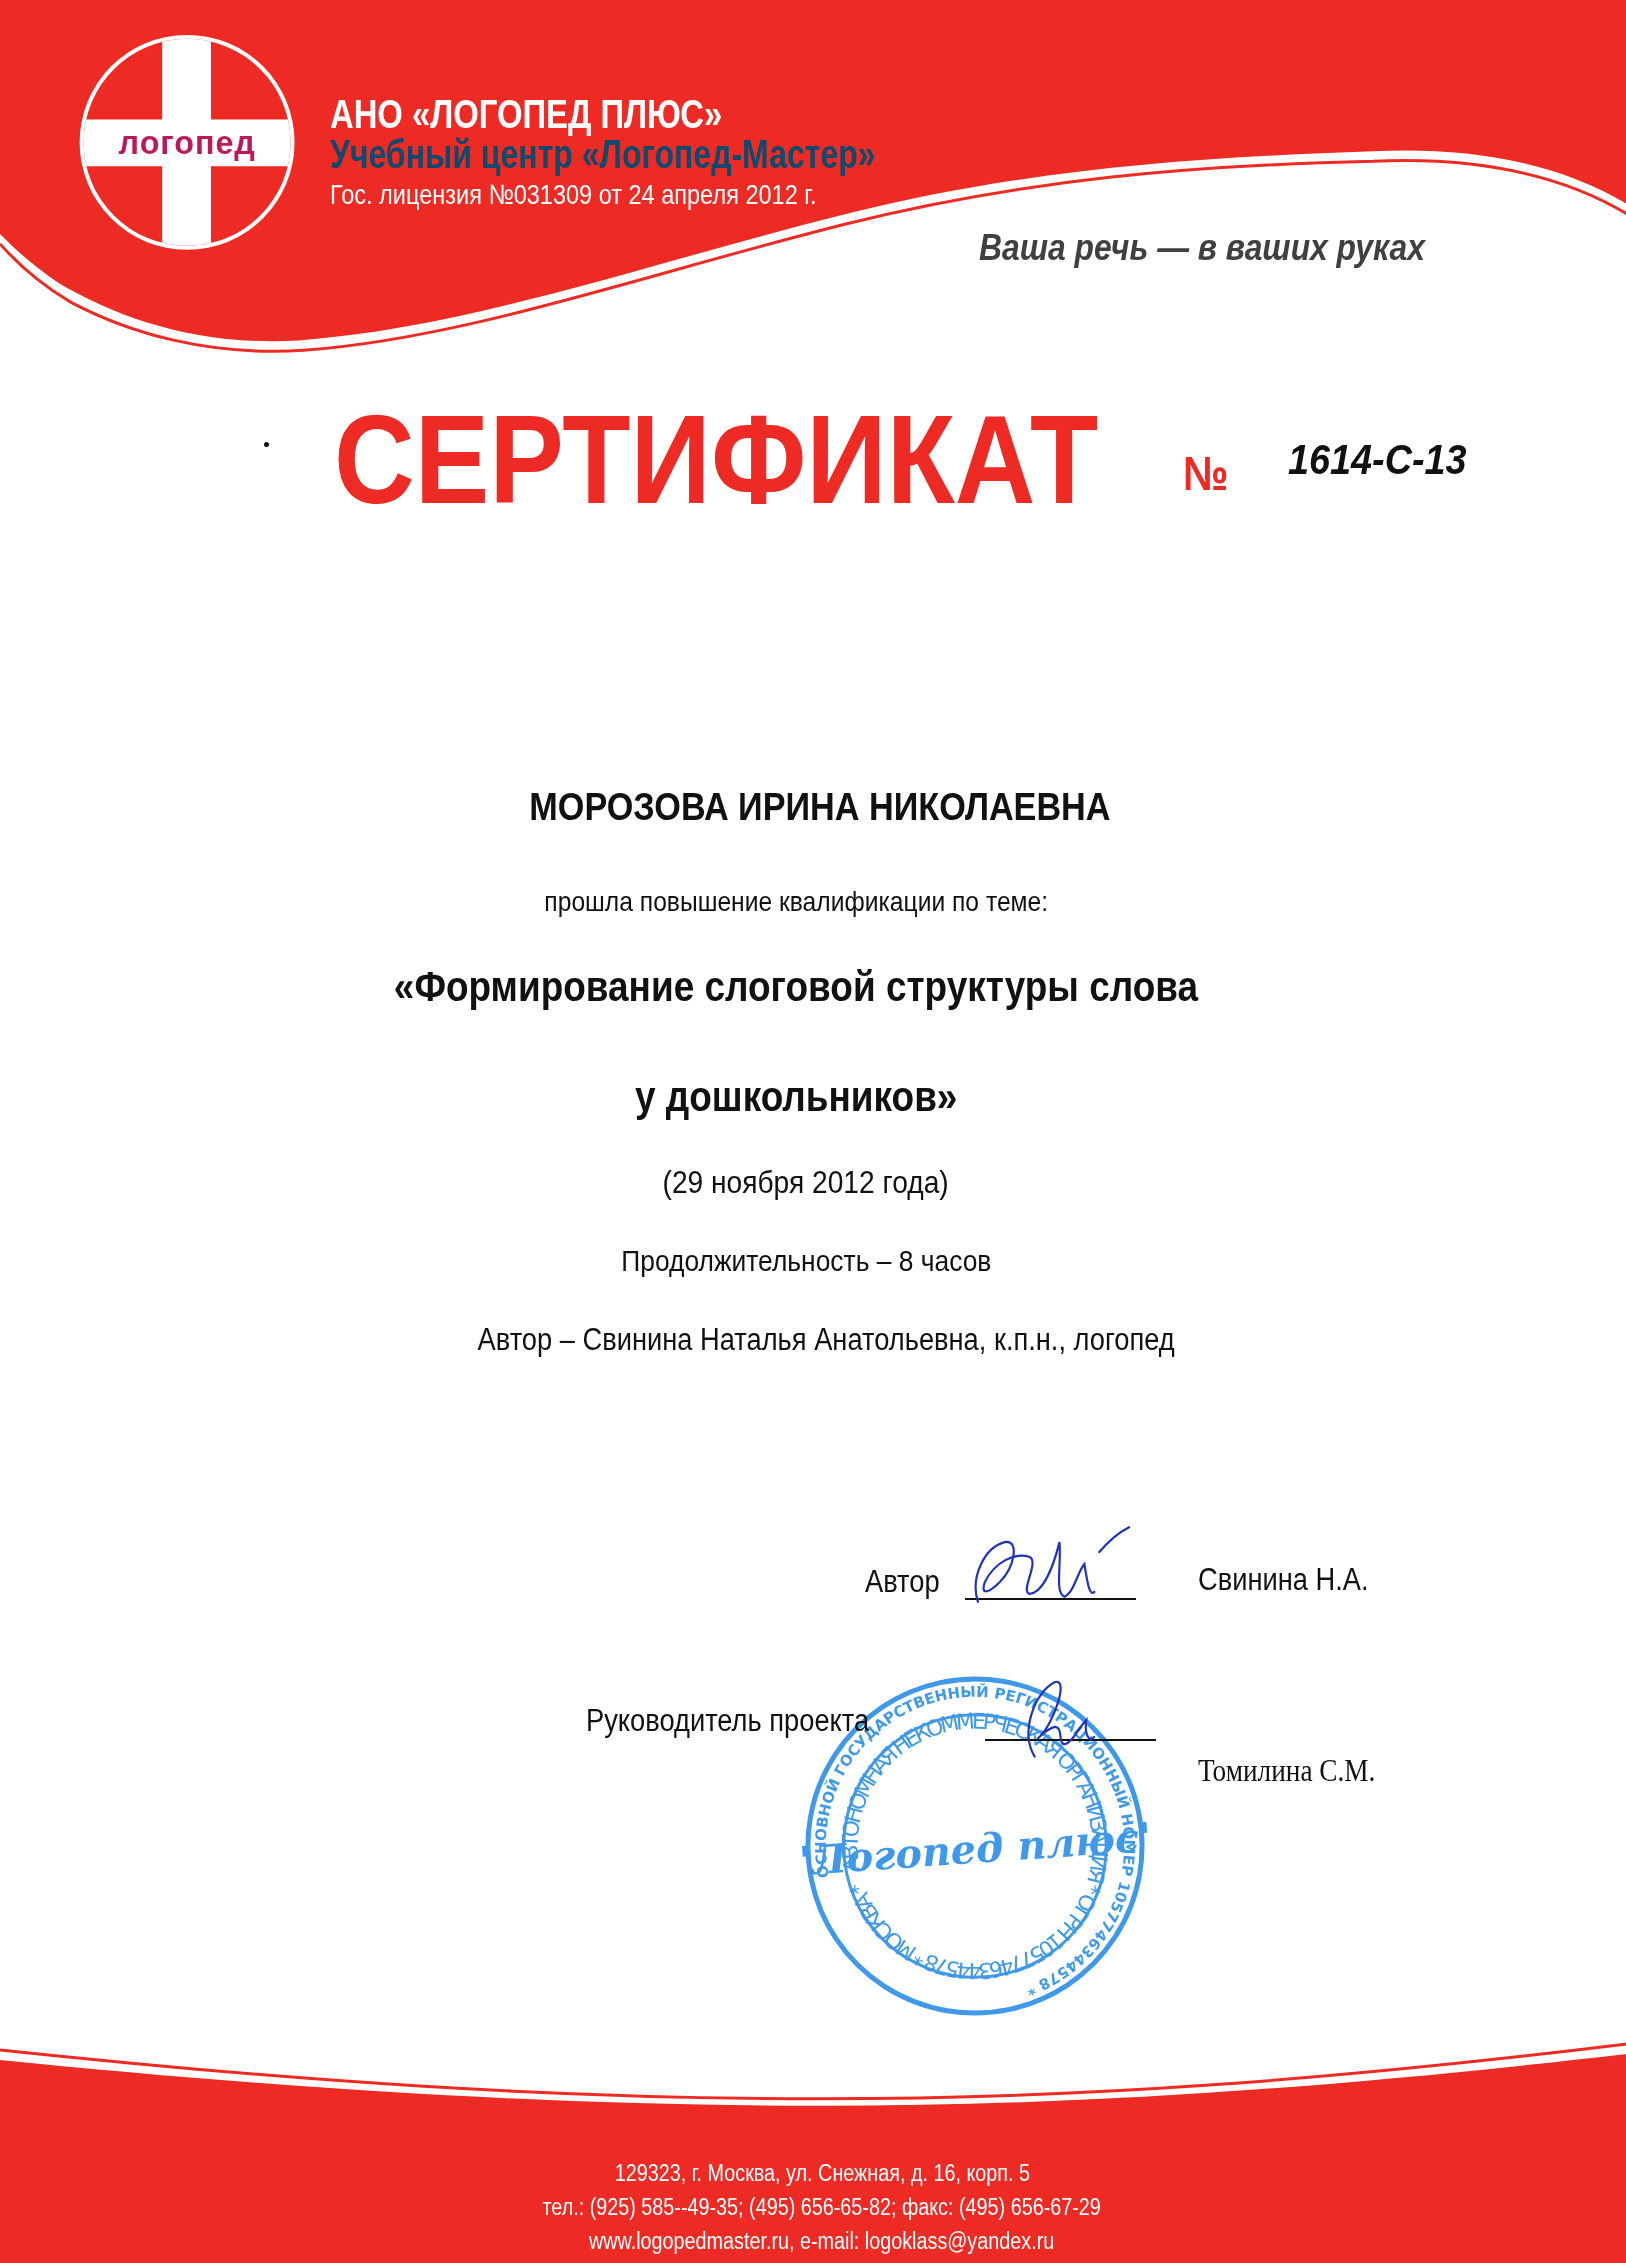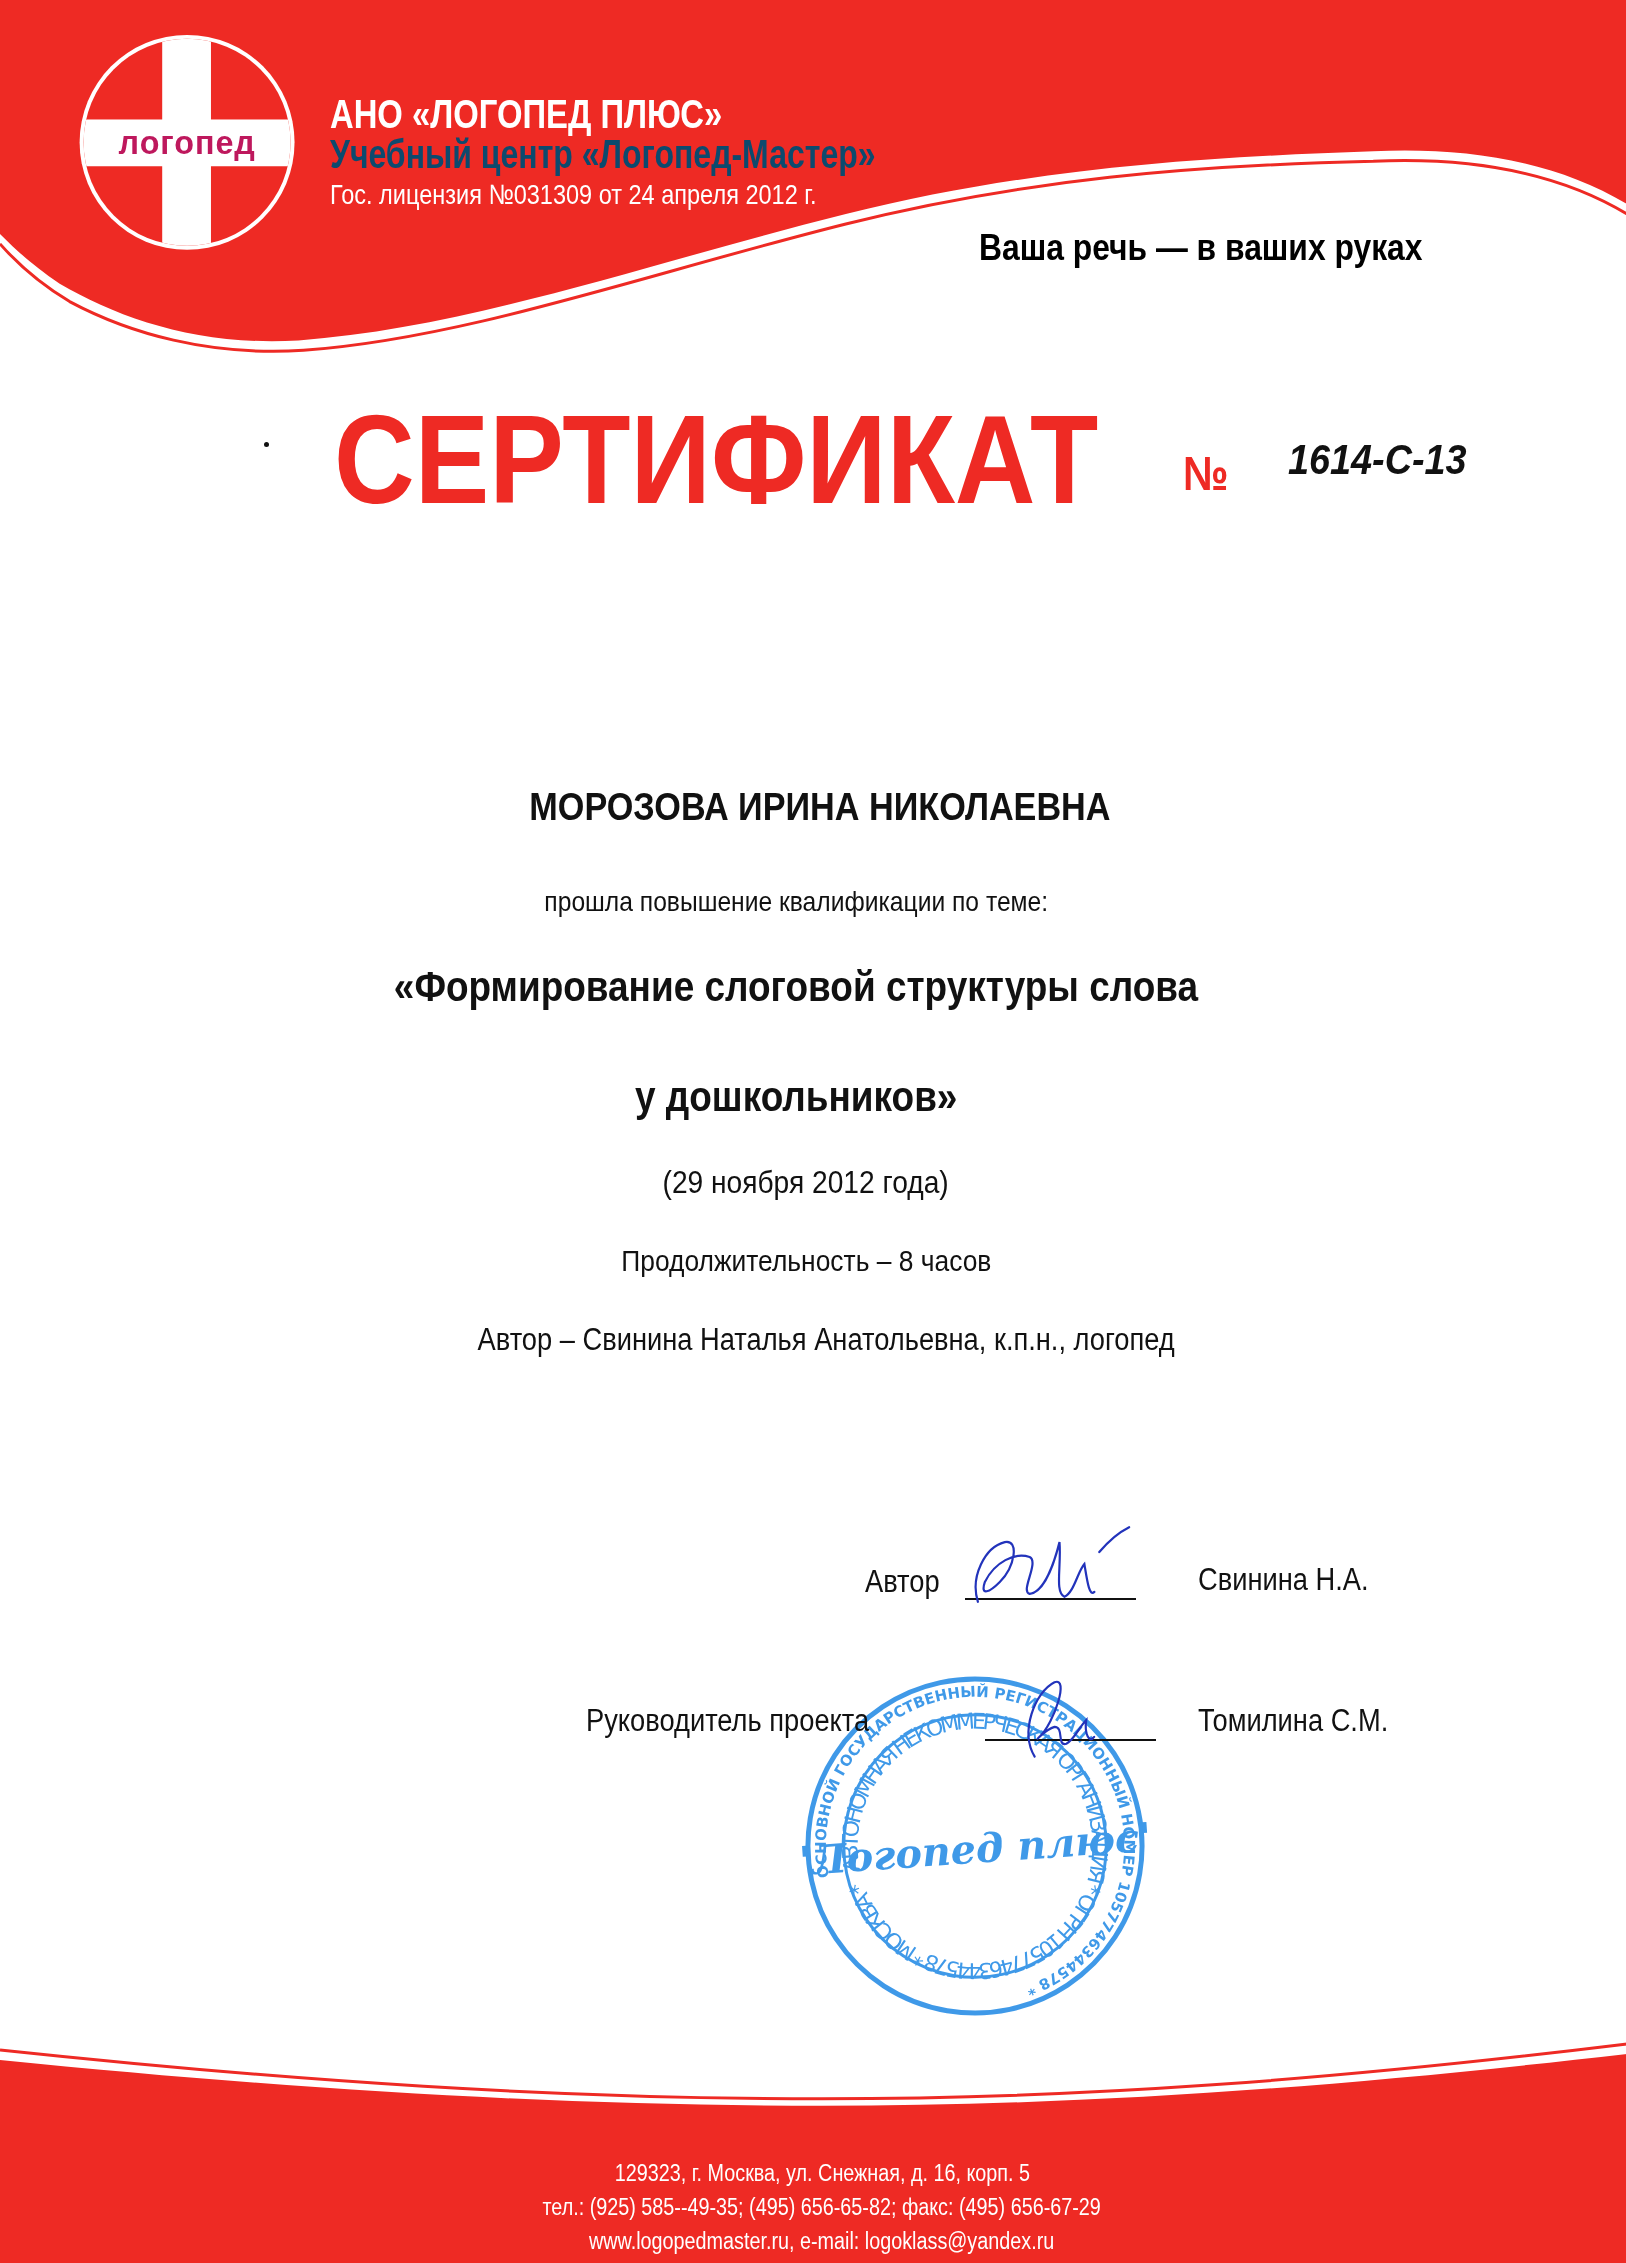--- a/index.html
+++ b/index.html
@@ -9,21 +9,21 @@
   .abs { position: absolute; white-space: nowrap; }
   .cond { display: inline-block; transform-origin: left top; }
 
   
   .org-name { left: 330px; top: 92px; font-size: 40px; font-weight: bold; color: #fff; }
   .org-name .cond { transform: scaleX(0.82); }
   .center-name { left: 330px; top: 132px; font-size: 40px; font-weight: bold; color: #0c4a6e; }
   .center-name .cond { transform: scaleX(0.80); }
   .license { left: 330px; top: 179px; font-size: 28px; color: #fff; }
   .license .cond { transform: scaleX(0.84); }
-  .tagline { left: 979px; top: 227px; font-size: 37px; font-weight: bold; color: #000000; }
+  .tagline { left: 979px; top: 227px; font-size: 37px; font-weight: bold; font-style: italic; color: #404040; }
   .tagline .cond { transform: scaleX(0.86); }
 
   
   .cert-title { left: 334px; top: 396px; font-size: 127px; font-weight: bold; color: #ee2a24; line-height: 1; }
   .cert-title .cond { transform: scaleX(0.88); }
   .cert-no-sign { left: 1183px; top: 450px; font-size: 48px; font-weight: bold; color: #ee2a24; line-height: 1; }
   .cert-no-sign .cond { transform: scaleX(0.85); }
   .cert-number { left: 1288px; top: 439px; font-size: 42px; font-weight: bold; color: #111; line-height: 1; font-style: italic; }
   .cert-number .cond { transform: scaleX(0.90); }
 
@@ -157,21 +157,21 @@
   </g>
 </svg>
 
 <div class="abs sig-label" style="left:586px; top:1703px;">
   <span class="cond">Руководитель проекта</span>
 </div>
 <div class="sig-line" style="left:985px; top:1739px; width:171px;"></div>
 <svg class="abs" style="left:995px; top:1672px;" width="119" height="90" viewBox="0 0 120 90">
   <path d="M40,85 C25,60 40,20 60,10 C75,4 60,50 45,65 C38,72 50,58 60,55 C70,55 62,75 72,72 C80,68 85,55 92,48 C90,62 95,72 100,65" fill="none" stroke="#2233bb" stroke-width="2.2" stroke-linecap="round"></path>
 </svg>
-<div class="abs sig-label" style="left:1198px; top:1703px;">
+<div class="abs sig-label" style="left:1198px; top:1753px;font-family:Liberation Serif, serif;">
   <span class="cond">Томилина С.М.</span>
 </div>
 
 <div class="abs footer-line" style="top:2160px;">
   <span class="cond">129323, г. Москва, ул. Снежная, д. 16, корп. 5</span>
 </div>
 <div class="abs footer-line" style="top:2194px;">
   <span class="cond">тел.: (925) 585--49-35; (495) 656-65-82; факс: (495) 656-67-29</span>
 </div>
 <div class="abs footer-line" style="top:2228px;">

